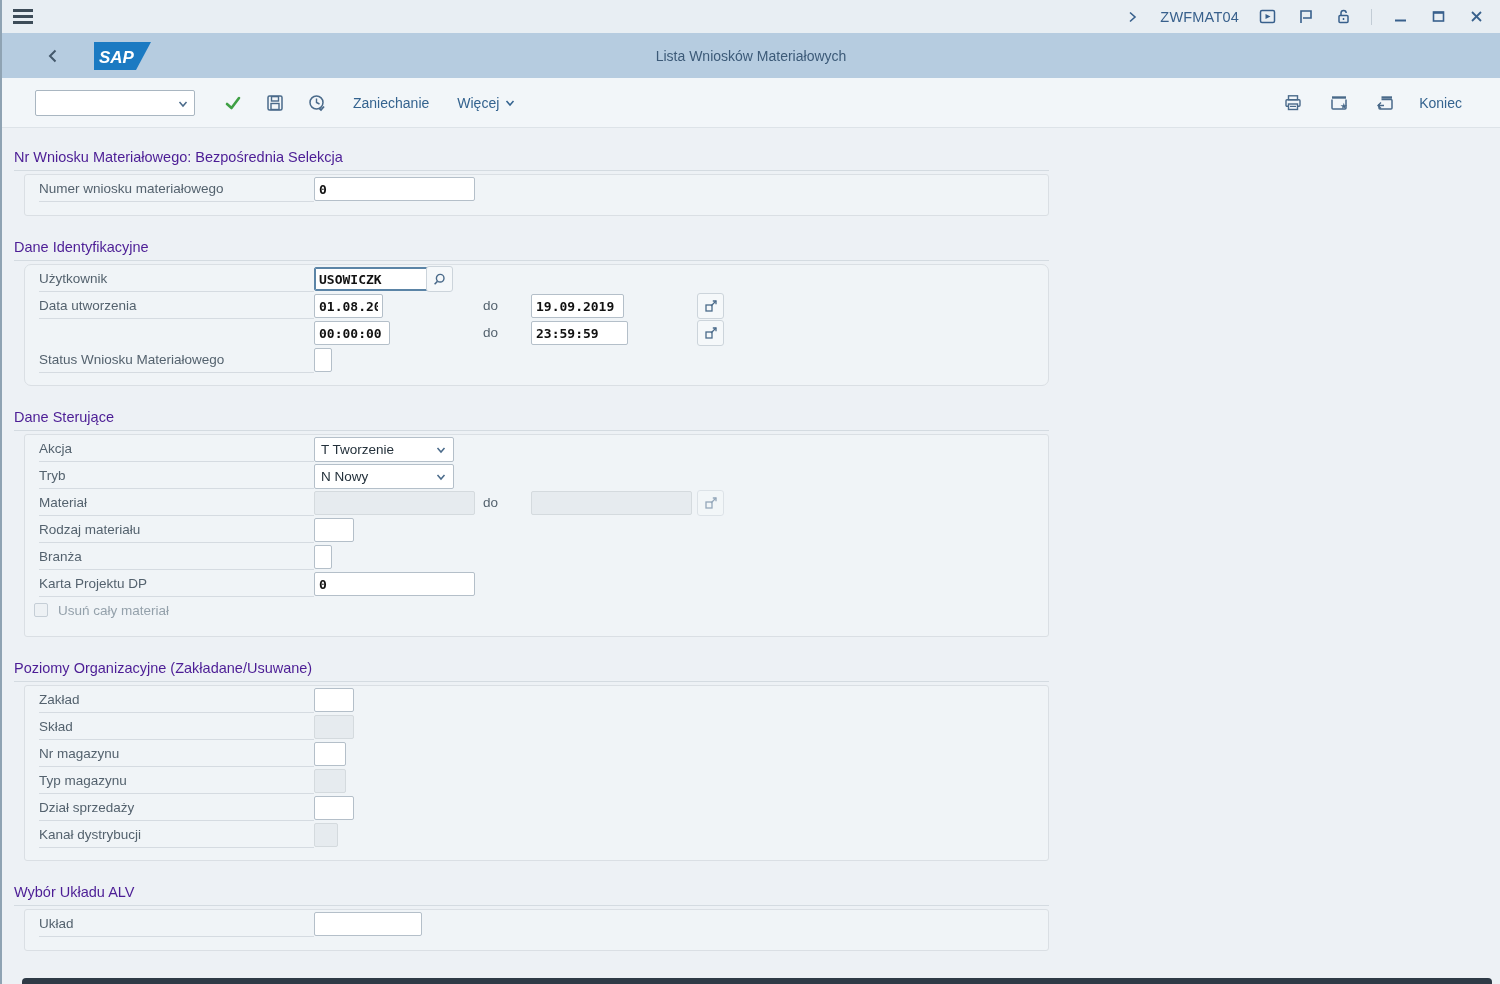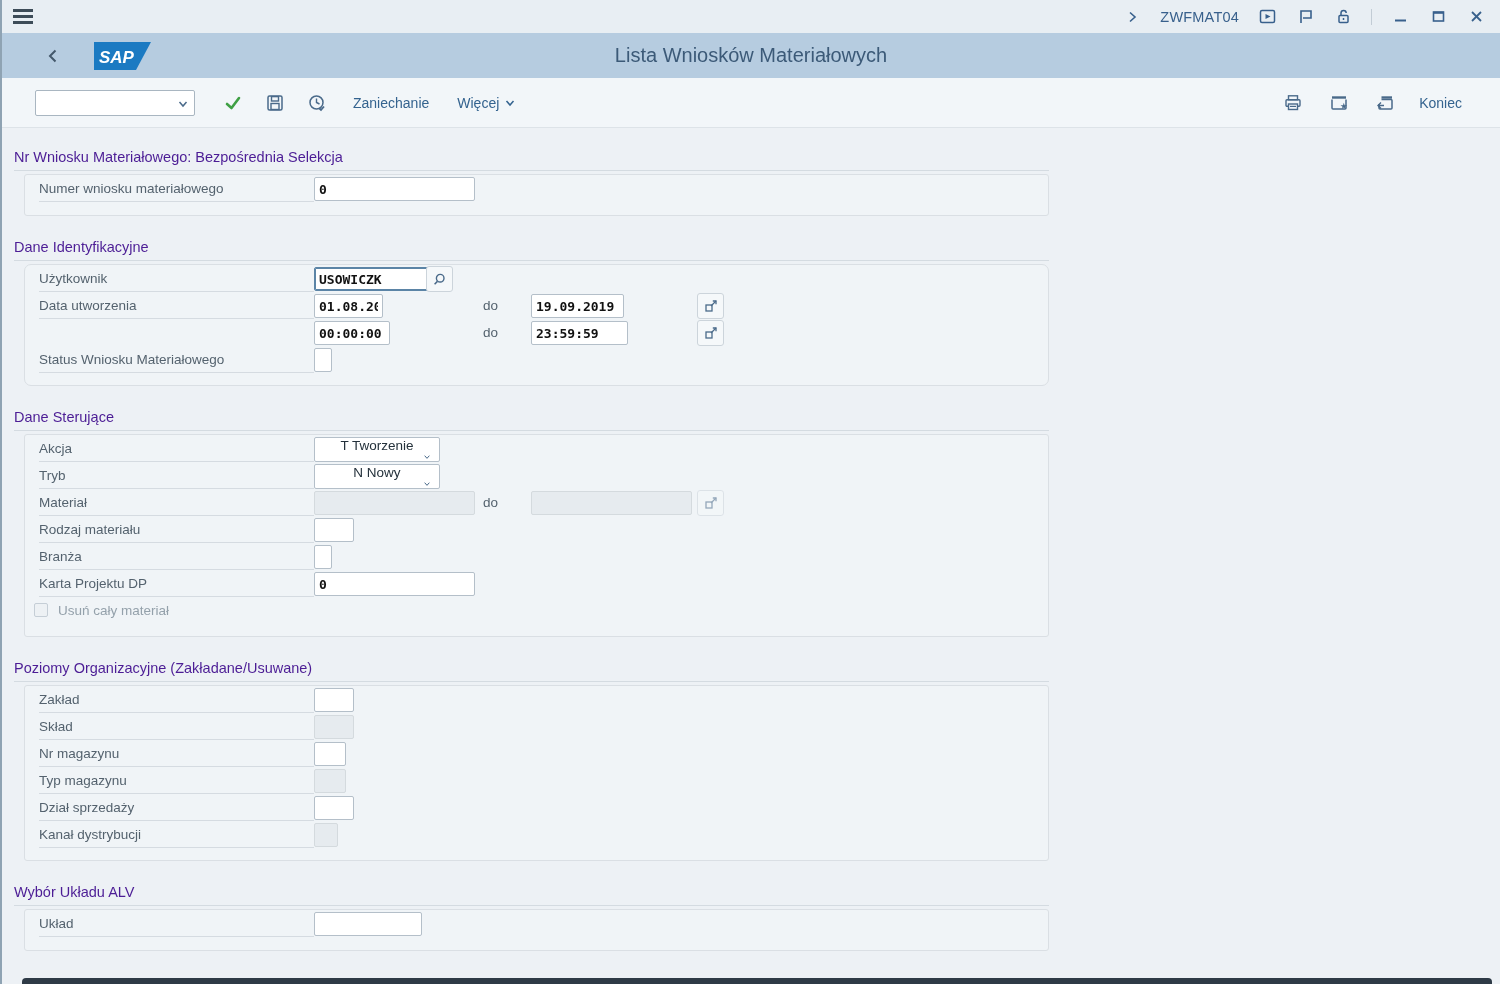--- a/index.html
+++ b/index.html
@@ -14,21 +14,21 @@
   .sys-right { margin-left:auto; display:flex; align-items:center; gap:18px; padding-right:14px; color:#38608c; }
   .tcode { font-size:14.5px; color:#38608c; letter-spacing:.2px; }
   .sys-ic { width:20px; height:20px; display:flex; align-items:center; justify-content:center; cursor:pointer; }
   .sys-div { width:1px; height:16px; background:#c2ccd5; }
   svg { display:block; }
 
   
   .shellbar { height:45px; background:#b6cce0; display:flex; align-items:center; position:relative; }
   .backbtn { width:34px; height:34px; margin-left:34px; display:flex; align-items:center; justify-content:center; cursor:pointer; }
   .saplogo { margin-left:24px; }
-  .shell-title { position:absolute; left:0; right:0; text-align:center; font-size:20px; color:#3c5a78; }
+  .shell-title { position:absolute; left:0; right:0; text-align:center; font-size:14px; color:#3c5a78; }
 
   
   .apptoolbar { height:50px; background:#f2f6f9; border-bottom:1px solid #dde3e8; display:flex; align-items:center; }
   .okcombo { position:relative; margin-left:33px; width:160px; height:26px; background:#fff; border:1px solid #a9b6c1; border-radius:2px; }
   .okcombo input { width:100%; height:100%; border:none; outline:none; background:transparent; padding:0 22px 0 6px; font-family:"Liberation Sans",sans-serif; font-size:13px; }
   .okcombo .chev { position:absolute; right:5px; top:7px; }
   .tb-icon { width:28px; height:28px; display:flex; align-items:center; justify-content:center; cursor:pointer; border-radius:3px; }
   .tb-text { font-size:14px; color:#34638f; cursor:pointer; padding:4px 2px; white-space:nowrap; display:flex; align-items:center; gap:5px; }
   .gap24 { margin-left:24px; } .gap14 { margin-left:14px; } .gap20 { margin-left:20px; }
   .tb-right { margin-left:auto; display:flex; align-items:center; gap:18px; padding-right:36px; }
@@ -38,21 +38,21 @@
   .sec-title { width:1035px; font-size:14.5px; color:#4c1d95; padding:3px 0 5px 0; border-bottom:1px solid #d4dbe1; white-space:nowrap; }
   .sec-box { position:relative; width:1025px; margin-left:10px; margin-top:3px; background:#f0f4f7; border:1px solid #dadfe4; border-radius:3px; padding:1px 0; }
   .row { position:relative; height:27px; }
   .lbl { position:absolute; left:14px; top:0; width:275px; line-height:25px; border-bottom:1px solid #d5dbe1; color:#54626e; font-size:13.5px; white-space:nowrap; overflow:hidden; }
   .inp { position:absolute; top:1px; height:24px; border:1px solid #b4bfc9; background:#fff; border-radius:2px; font-family:"DejaVu Sans Mono",monospace; font-size:13px; font-weight:600; color:#111; padding:0 4px; outline:none; }
   .inp.focus { border:1px solid #5b84a6; box-shadow:0 0 0 1px #5b84a6 inset; }
   .inp.dis { background:#e6ebef; border-color:#d4dade; }
   .do { position:absolute; left:458px; top:0; line-height:25px; color:#54626e; font-size:13.5px; }
   .sqbtn { position:absolute; top:0; width:27px; height:26px; background:#f5f8fa; border:1px solid #ccd4db; border-radius:3px; display:flex; align-items:center; justify-content:center; cursor:pointer; }
   .sqbtn.dis { opacity:.55; cursor:default; }
-  .selectbox { position:absolute; left:289px; top:1px; width:126px; height:25px; background:#fff; border:1px solid #b4bfc9; border-radius:2px; display:flex; align-items:center; padding:0 6px; font-size:13.5px; color:#24313b; cursor:pointer;flex-direction:column; }
+  .selectbox { position:absolute; left:289px; top:1px; width:140px; height:25px; background:#fff; border:1px solid #b4bfc9; border-radius:2px; display:flex; align-items:center; padding:0 6px; font-size:13.5px; color:#24313b; cursor:pointer; }
   .selectbox .chev { margin-left:auto; }
   .cbox { position:absolute; left:9px; top:5px; width:14px; height:14px; background:#edf1f4; border:1px solid #c5ced6; border-radius:2px; }
   .cblabel { position:absolute; left:33px; top:0; line-height:25px; color:#94a1ab; font-size:13.5px; }
   .mt18 { margin-top:18px; } .mt20 { margin-top:20px; }
 
   
   .statusbar { margin:27px 8px 0 8px; height:39px; background:#2e3a46; border-radius:4px; }
 </style>
 </head>
 <body>

